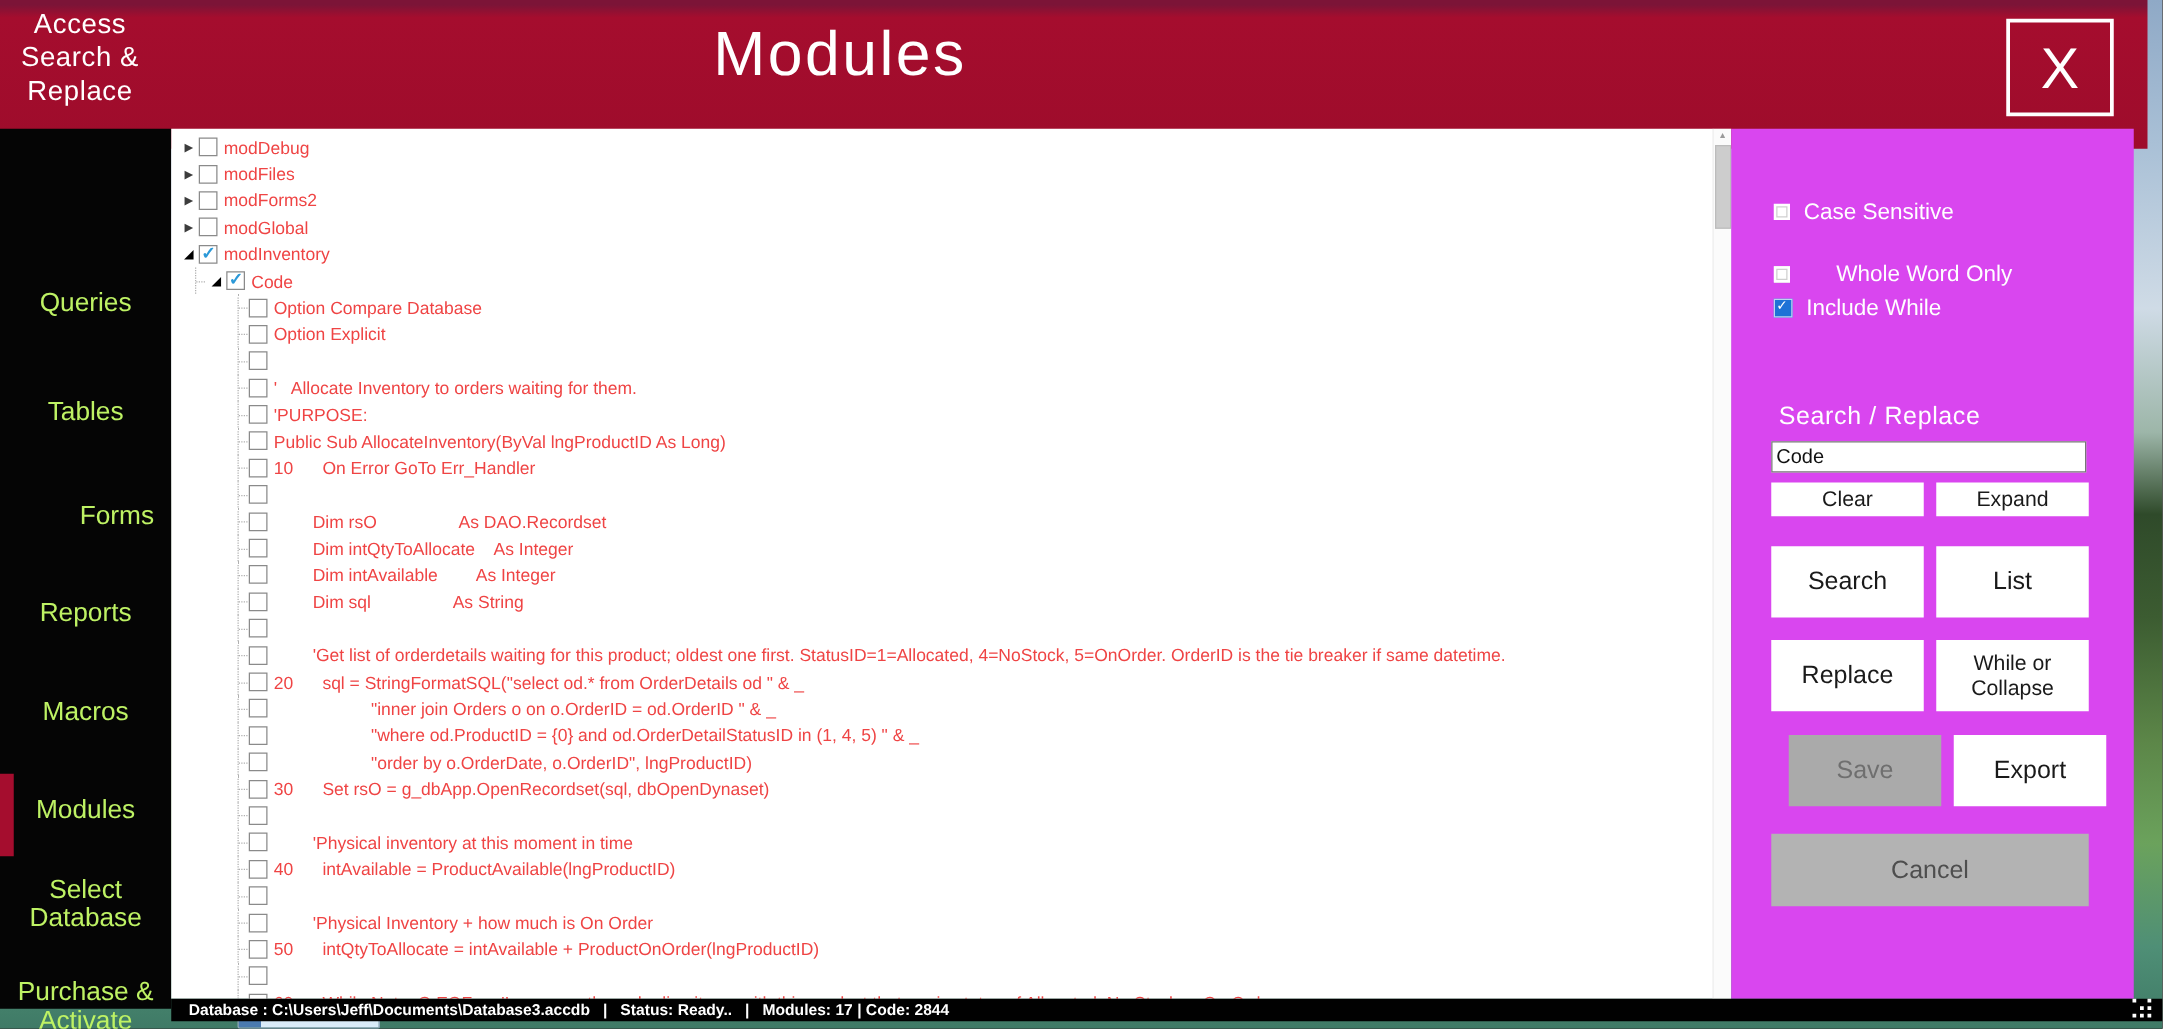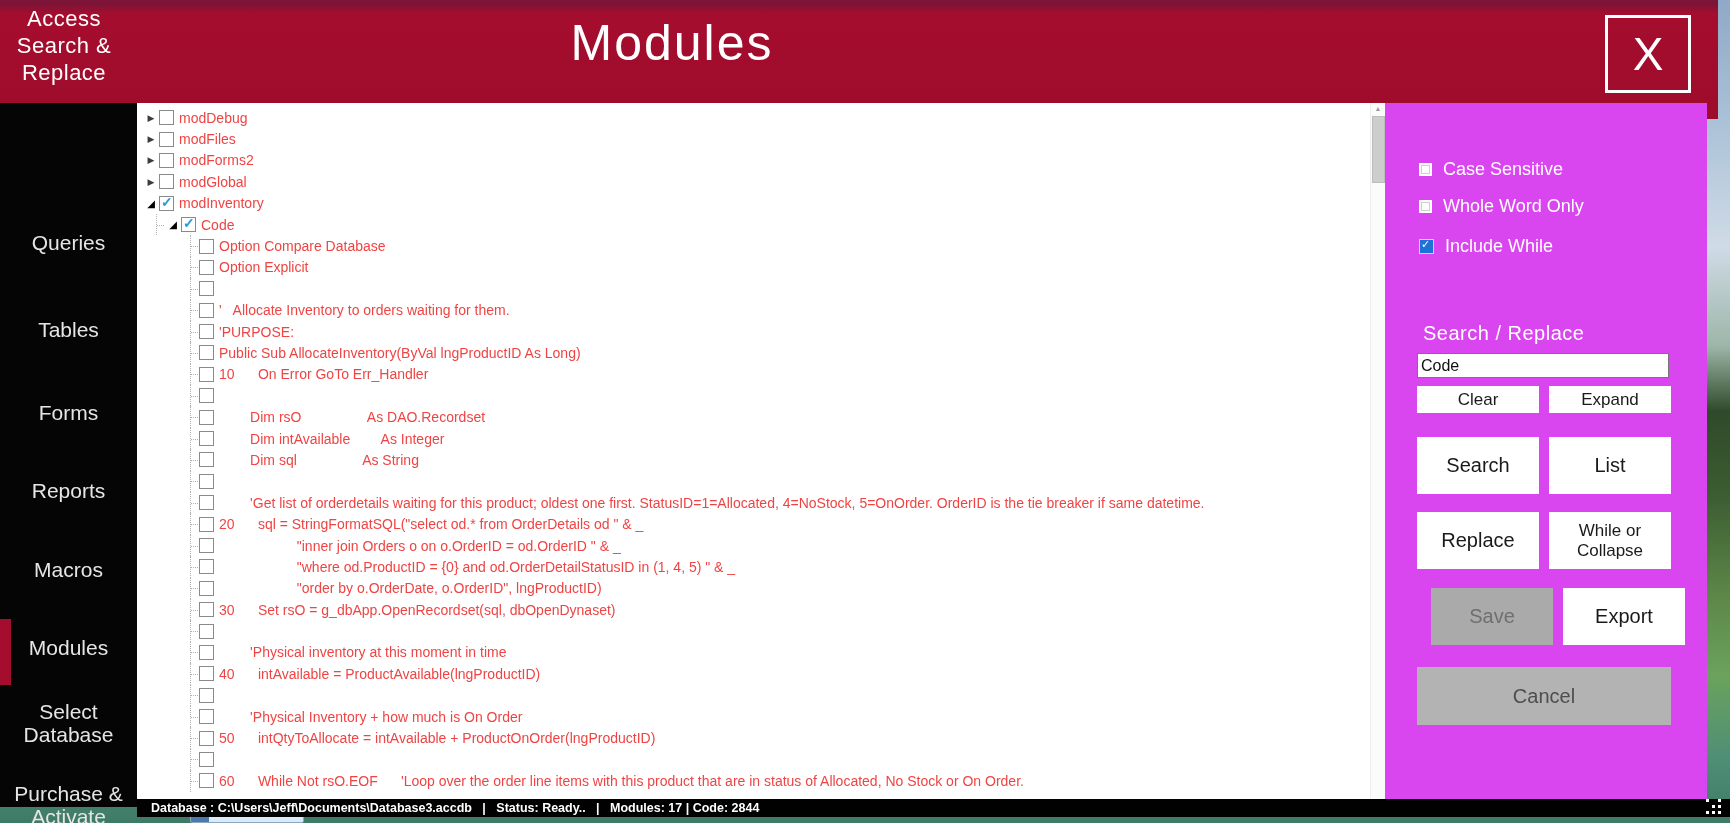--- a/index.html
+++ b/index.html
@@ -20,24 +20,24 @@
   .logo{position:absolute;left:4px;top:6px;width:120px;color:#fff;font-size:22px;
     line-height:1.22;text-align:center;white-space:pre-line;letter-spacing:.5px;}
   .title{position:absolute;left:672px;top:14px;transform:translateX(-50%);
     color:#fff;font-size:50px;letter-spacing:2px;}
   .close-btn{position:absolute;left:1605px;top:15px;width:80px;height:72px;
     border:3px solid #fff;display:flex;align-items:center;justify-content:center;
     color:#fff;font-size:46px;cursor:pointer;}
 
   
   .sidebar{position:absolute;left:0;top:103px;width:137px;height:704px;background:#050505;}
-  .sb-item{position:absolute;left:0;width:137px;color:#e5e5e5;font-size:21px;line-height:1.08;
+  .sb-item{position:absolute;left:0;width:137px;color:#bef264;font-size:21px;line-height:1.08;
     text-align:center;white-space:pre-line;cursor:pointer;}
   .sb-item:nth-child(1){top:129px;} .sb-item:nth-child(2){top:216px;}
-  .sb-item:nth-child(3){top:299px;} .sb-item:nth-child(4){top:377px;}
+  .sb-item:nth-child(3){top:299px;padding-left:25px;} .sb-item:nth-child(4){top:377px;}
   .sb-item:nth-child(5){top:456px;} .sb-item:nth-child(6){top:534px;}
   .sb-item:nth-child(7){top:598px;} .sb-item:nth-child(8){top:680px;}
   .sb-item:nth-child(9){top:760px;}
   .sb-item.active::before{content:'';position:absolute;left:0;top:-18px;width:11px;height:66px;
     background:#a50d2e;}
 
   
   .tree{position:absolute;left:137px;top:103px;width:1248px;height:696px;background:#fff;
     overflow:hidden;padding-top:4px;box-sizing:border-box;}
   .tree-row{display:flex;align-items:center;height:21.4px;white-space:pre;}
@@ -58,21 +58,21 @@
   .scrollbar{position:absolute;right:0;top:0;width:14px;height:696px;background:#fbfbfb;
     border-left:1px solid #eee;}
   .sb-arrow{position:absolute;left:0;top:2px;width:14px;text-align:center;
     font-size:7px;color:#9a9a9a;cursor:pointer;}
   .sb-thumb{position:absolute;left:1px;top:13px;width:11px;height:65px;background:#cdcdcd;
     border:1px solid #bcbcbc;cursor:pointer;}
 
   
   .rpanel{position:absolute;left:1385px;top:103px;width:322px;height:696px;background:#d946ef;}
   .opt-row{position:absolute;left:34px;display:flex;align-items:center;cursor:pointer;}
-  .opt-row:nth-child(1){top:56px;} .opt-row:nth-child(2){top:93px;} .opt-row:nth-child(3){top:133px;}
+  .opt-row:nth-child(1){top:56px;} .opt-row:nth-child(2){top:106px;gap:26px;} .opt-row:nth-child(3){top:133px;}
   .opt-box{width:13px;height:13px;background:#fff;box-shadow:inset 0 0 0 2px #fff,inset 0 0 0 3px #cfcfcf;
     position:relative;flex:none;}
   .opt-box.checked{background:var(--include-blue,#1e72d6);box-shadow:none;border:1px solid #bcd6ef;}
   .opt-box.checked::after{content:'\2713';position:absolute;left:1px;top:-2px;color:#fff;font-size:11px;}
   .opt-label{margin-left:11px;color:#fff;font-size:18px;}
   .sr-heading{position:absolute;left:38px;top:219px;color:#fff;font-size:20px;letter-spacing:.5px;}
   .sr-input{position:absolute;left:32px;top:250px;width:244px;height:21px;border:1px solid #777;
     background:#fff;font-family:"Liberation Sans",sans-serif;font-size:16px;color:#111;
     padding:1px 3px;outline:none;}
   .btn{position:absolute;background:#fff;color:#1a1a1a;display:flex;align-items:center;
@@ -134,20 +134,21 @@
         <div class="tree-row i1"><span class="connector"></span><span class="exp expanded">◢</span><span class="cb checked"></span><span class="tree-label">Code</span></div>
         <div class="tree-row i2"><span class="connector"></span><span class="cb"></span><span class="tree-label">Option Compare Database</span></div>
         <div class="tree-row i2"><span class="connector"></span><span class="cb"></span><span class="tree-label">Option Explicit</span></div>
         <div class="tree-row i2"><span class="connector"></span><span class="cb"></span><span class="tree-label"></span></div>
         <div class="tree-row i2"><span class="connector"></span><span class="cb"></span><span class="tree-label">'   Allocate Inventory to orders waiting for them.</span></div>
         <div class="tree-row i2"><span class="connector"></span><span class="cb"></span><span class="tree-label">'PURPOSE:</span></div>
         <div class="tree-row i2"><span class="connector"></span><span class="cb"></span><span class="tree-label">Public Sub AllocateInventory(ByVal lngProductID As Long)</span></div>
         <div class="tree-row i2"><span class="connector"></span><span class="cb"></span><span class="tree-label">10      On Error GoTo Err_Handler</span></div>
         <div class="tree-row i2"><span class="connector"></span><span class="cb"></span><span class="tree-label"></span></div>
         <div class="tree-row i2"><span class="connector"></span><span class="cb"></span><span class="tree-label">        Dim rsO                 As DAO.Recordset</span></div>
+        <div class="tree-row i2"><span class="connector"></span><span class="cb"></span><span class="tree-label">        Dim intQtyToAllocate    As Integer</span></div>
         <div class="tree-row i2"><span class="connector"></span><span class="cb"></span><span class="tree-label">        Dim intAvailable        As Integer</span></div>
         <div class="tree-row i2"><span class="connector"></span><span class="cb"></span><span class="tree-label">        Dim sql                 As String</span></div>
         <div class="tree-row i2"><span class="connector"></span><span class="cb"></span><span class="tree-label"></span></div>
         <div class="tree-row i2"><span class="connector"></span><span class="cb"></span><span class="tree-label">        'Get list of orderdetails waiting for this product; oldest one first. StatusID=1=Allocated, 4=NoStock, 5=OnOrder. OrderID is the tie breaker if same datetime.</span></div>
         <div class="tree-row i2"><span class="connector"></span><span class="cb"></span><span class="tree-label">20      sql = StringFormatSQL("select od.* from OrderDetails od " &amp; _</span></div>
         <div class="tree-row i2"><span class="connector"></span><span class="cb"></span><span class="tree-label">                    "inner join Orders o on o.OrderID = od.OrderID " &amp; _</span></div>
         <div class="tree-row i2"><span class="connector"></span><span class="cb"></span><span class="tree-label">                    "where od.ProductID = {0} and od.OrderDetailStatusID in (1, 4, 5) " &amp; _</span></div>
         <div class="tree-row i2"><span class="connector"></span><span class="cb"></span><span class="tree-label">                    "order by o.OrderDate, o.OrderID", lngProductID)</span></div>
         <div class="tree-row i2"><span class="connector"></span><span class="cb"></span><span class="tree-label">30      Set rsO = g_dbApp.OpenRecordset(sql, dbOpenDynaset)</span></div>
         <div class="tree-row i2"><span class="connector"></span><span class="cb"></span><span class="tree-label"></span></div>

